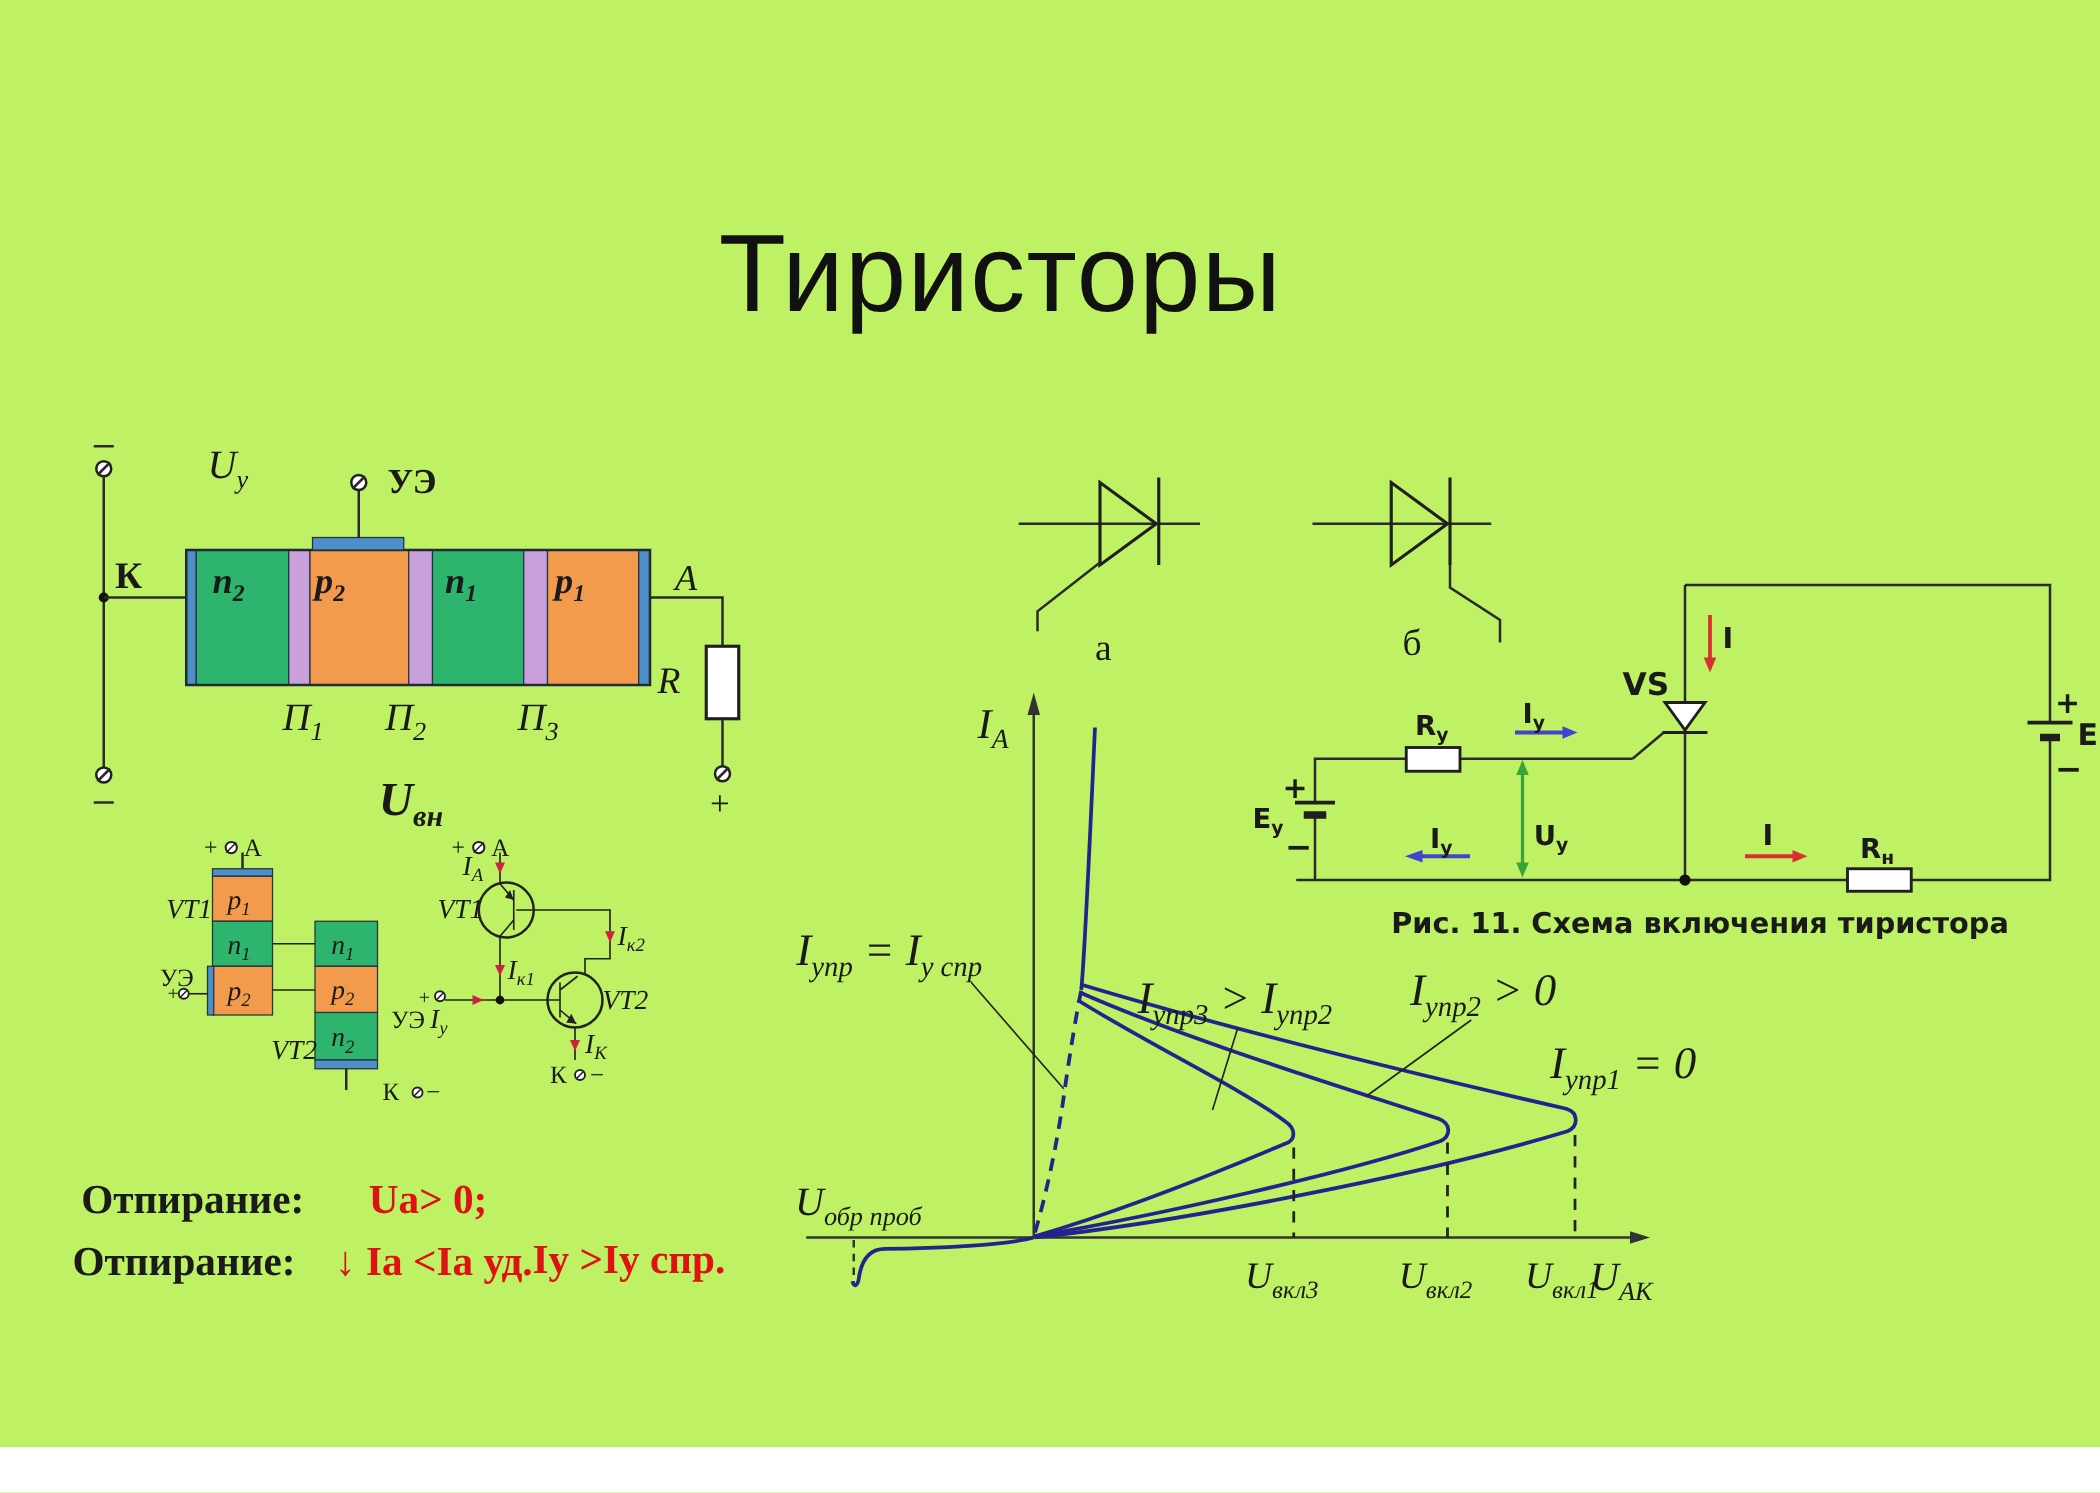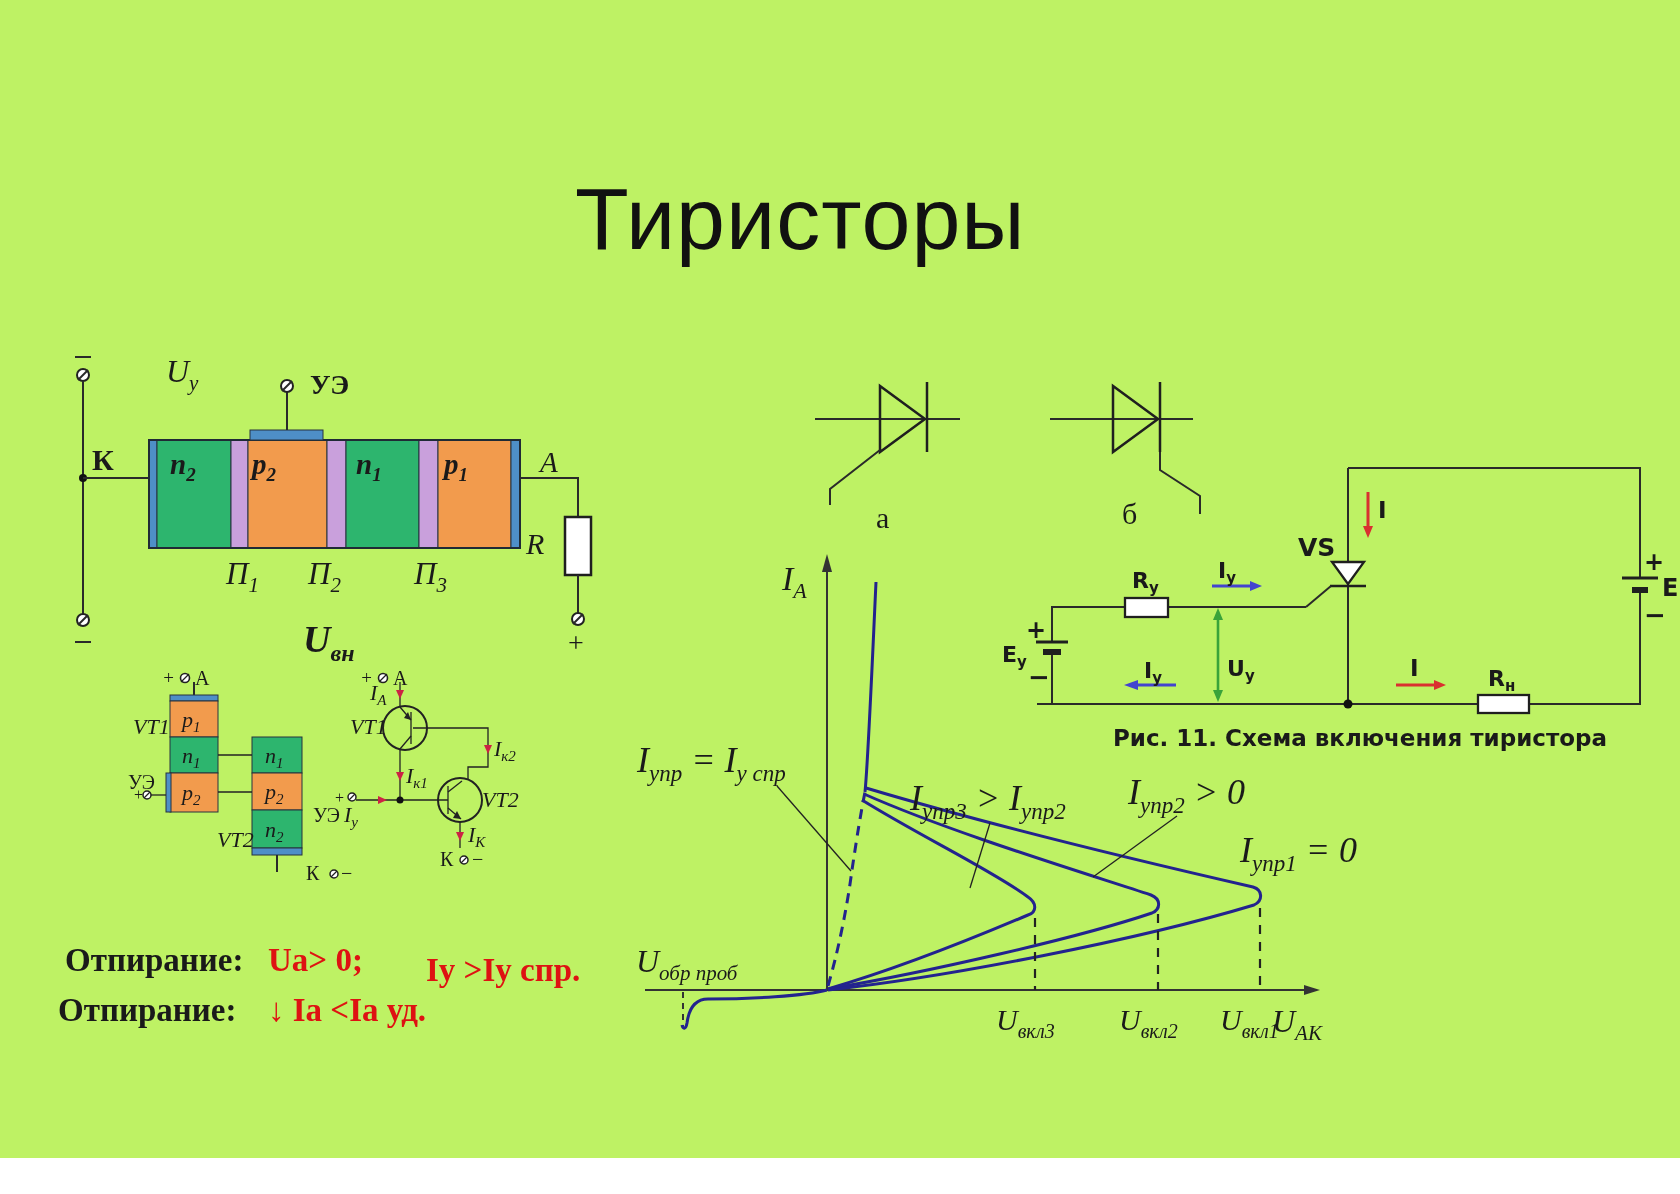--- a/index.html
+++ b/index.html
@@ -283,18 +283,18 @@
     <text class="mi" x="310" y="270" font-size="36"><tspan>I</tspan><tspan dy="9" font-size="23">упр3</tspan><tspan dy="-9"> &gt; </tspan><tspan>I</tspan><tspan dy="9" font-size="23">упр2</tspan></text>
     <line class="thin" x1="390" y1="283" x2="370" y2="348"></line>
 
     <text class="mi" x="528" y="264" font-size="36"><tspan>I</tspan><tspan dy="9" font-size="23">упр2</tspan><tspan dy="-9"> &gt; 0</tspan></text>
     <line class="thin" x1="577" y1="276" x2="493" y2="337"></line>
 
     <text class="mi" x="640" y="322" font-size="36"><tspan>I</tspan><tspan dy="9" font-size="23">упр1</tspan><tspan dy="-9"> = 0</tspan></text>
   </svg>
 
   <div class="abs cond black" style="left:65px;top:942px">Отпирание:</div>
-  <div class="abs cond red" style="left:268px;top:942px">Ua&gt; 0;</div>
-  <div class="abs cond red" style="left:426px;top:952px">Iy &gt;Iy спр.</div>
+  <div class="abs cond red" style="left:295px;top:942px">Ua&gt; 0;</div>
+  <div class="abs cond red" style="left:426px;top:990px">Iy &gt;Iy спр.</div>
   <div class="abs cond black" style="left:58px;top:992px">Отпирание:</div>
   <div class="abs cond red" style="left:268px;top:992px">↓ Ia &lt;Ia уд.</div>
 
 </div>
 
 </body></html>

